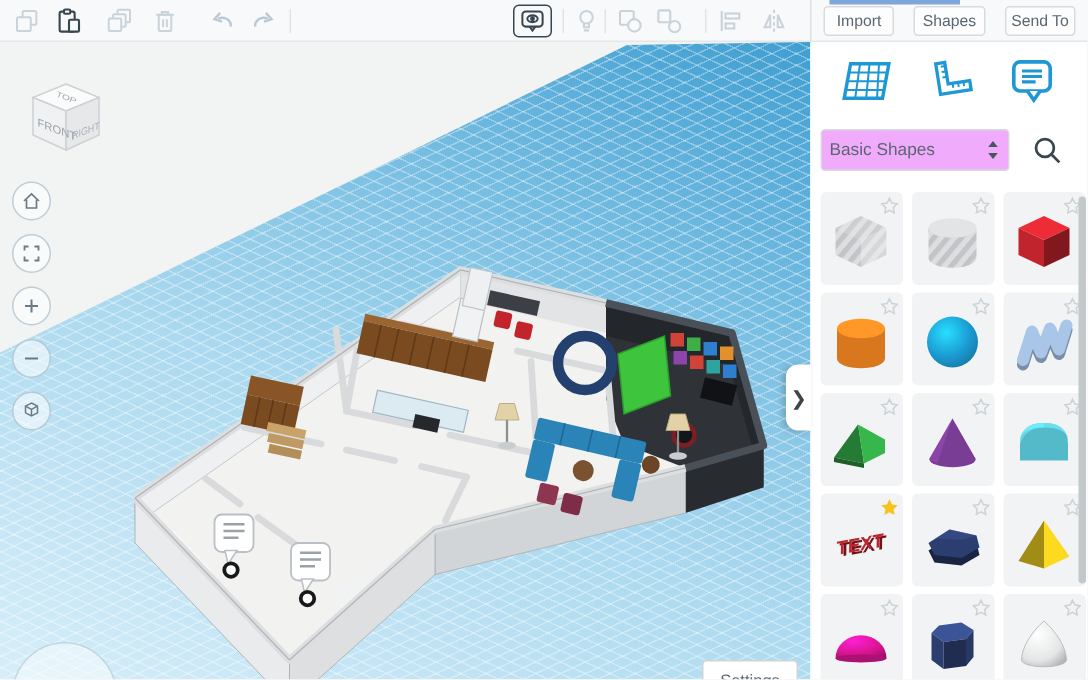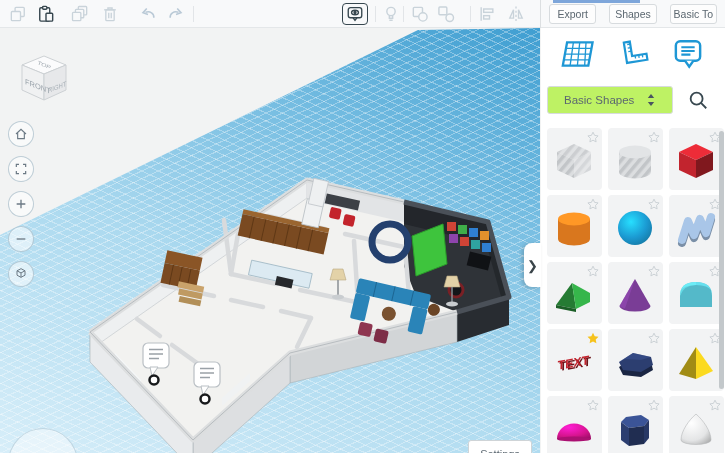--- a/index.html
+++ b/index.html
@@ -51,22 +51,22 @@
   .collapse-tab { position:absolute; left:524px; top:243px; width:17px; height:44px; background:#fff;
                   border-radius:8px 0 0 8px; box-shadow:-2px 1px 4px rgba(0,0,0,0.18); z-index:25;
                   display:flex; align-items:center; justify-content:center; font-size:13px; color:#3a4449; cursor:pointer; }
 
   
   .panel { position:absolute; left:541px; top:28px; width:184px; height:425px; background:#fff; }
   .tools-row { height:52px; display:flex; align-items:center; justify-content:space-around; padding:0 10px; }
   .ptool { width:34px; height:34px; color:#1e97d5; cursor:pointer; }
   .ptool svg { width:34px; height:34px; }
   .filter-row { height:40px; display:flex; align-items:center; padding:0 6px; gap:10px; }
-  .cat-select { width:126px; height:28px; border:1px solid #d7dbde; border-radius:3px; background:#bef264;
-                display:flex; align-items:center; justify-content:space-between; padding:0 16px; cursor:pointer; }
+  .cat-select { width:126px; height:28px; border:1px solid #d7dbde; border-radius:3px; background:#f0abfc;
+                display:flex; align-items:center; justify-content:space-between; padding:0 5px; cursor:pointer; }
   .cat-select .lbl { font-size:11.5px; color:#5b6770; }
   .search-btn { width:30px; height:30px; display:flex; align-items:center; justify-content:center; color:#37474f; cursor:pointer; }
   .shapes-grid { display:grid; grid-template-columns:repeat(3,55px); gap:5px 6px; padding:8px 3px 0 6px; }
   .tile { position:relative; width:55px; height:62px; background:#f2f3f4; border-radius:4px; cursor:pointer; }
   .tile svg.glyph { position:absolute; left:3px; top:9px; }
   .tile .star { position:absolute; top:3px; right:3px; width:12px; height:12px; }
   .scroll-thumb { position:absolute; right:1px; top:103px; width:5px; height:258px; background:#c3c8cb; border-radius:3px; }
 </style>
 </head>
 <body>
@@ -157,23 +157,23 @@
       <span class="ticon" style="left:506px">
         <svg viewBox="0 0 24 24" fill="none" stroke="currentColor" stroke-width="1.6">
             <path d="M12 3v18" stroke-dasharray="2.5 2.5"></path>
             <path d="M9 7 4.5 17H9Z"></path>
             <path d="M15 7l4.5 10H15Z"></path>
           </svg>
       </span>
     </div>
 
     <div class="tb-panel">
-      <button class="hbtn">Export</button>
+      <button class="hbtn">Import</button>
       <button class="hbtn">Shapes</button>
-      <button class="hbtn">Basic To</button>
+      <button class="hbtn">Send To</button>
     </div>
   </div>
   <div class="blue-strip"></div>
 
   <div class="canvas">
     <div class="workplane"></div>
 
     <svg class="house-svg" viewBox="0 0 540 425">
 
       <polygon points="90,304 307,152 488,194 509,269 457,284 290,325 193,412" fill="#f2f2f0"></polygon>

